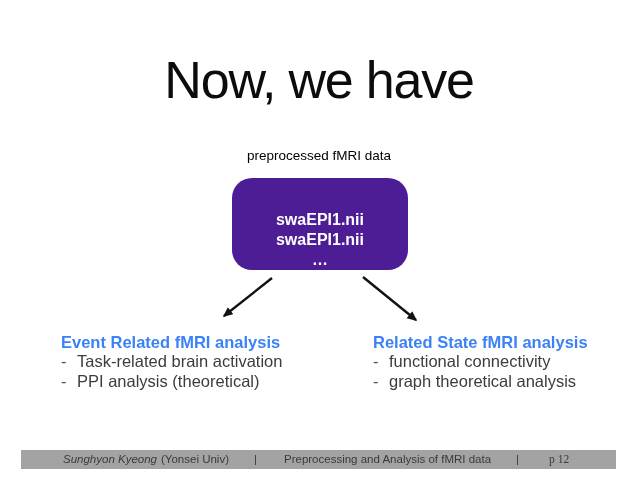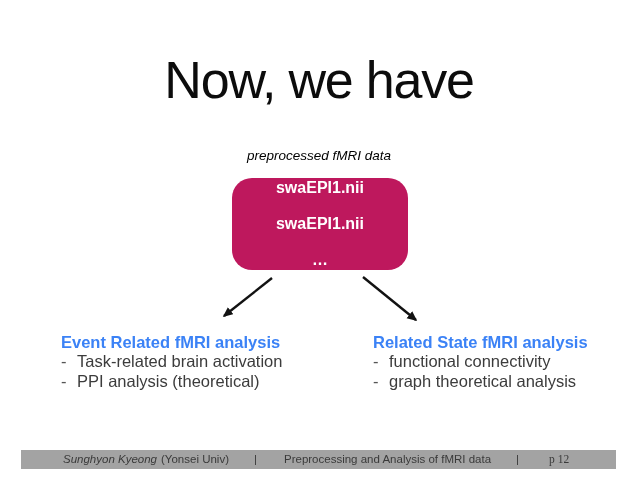--- a/index.html
+++ b/index.html
@@ -25,32 +25,31 @@
     margin-top: 20px;
   }
 
   .pre-label {
     position: absolute;
     top: 148px; left: 0; width: 100%;
     text-align: center;
     font-size: 13.5px;
     line-height: 1.2;
     color: #000000;
-    font-style: italic;
   }
 
   .data-box {
     position: absolute;
     left: 232px; top: 178px;
     width: 176px; height: 92px;
-    background: #be185d;
+    background: #4c1d95;
     border-radius: 20px;
     display: flex;
     flex-direction: column;
-    justify-content: space-between;
+    justify-content: flex-end;
     align-items: center;
   }
   .data-box .box-line {
     color: #ffffff;
     font-weight: 700;
     font-size: 16px;
     line-height: 20px;
     text-align: center;
     white-space: nowrap;
   }

